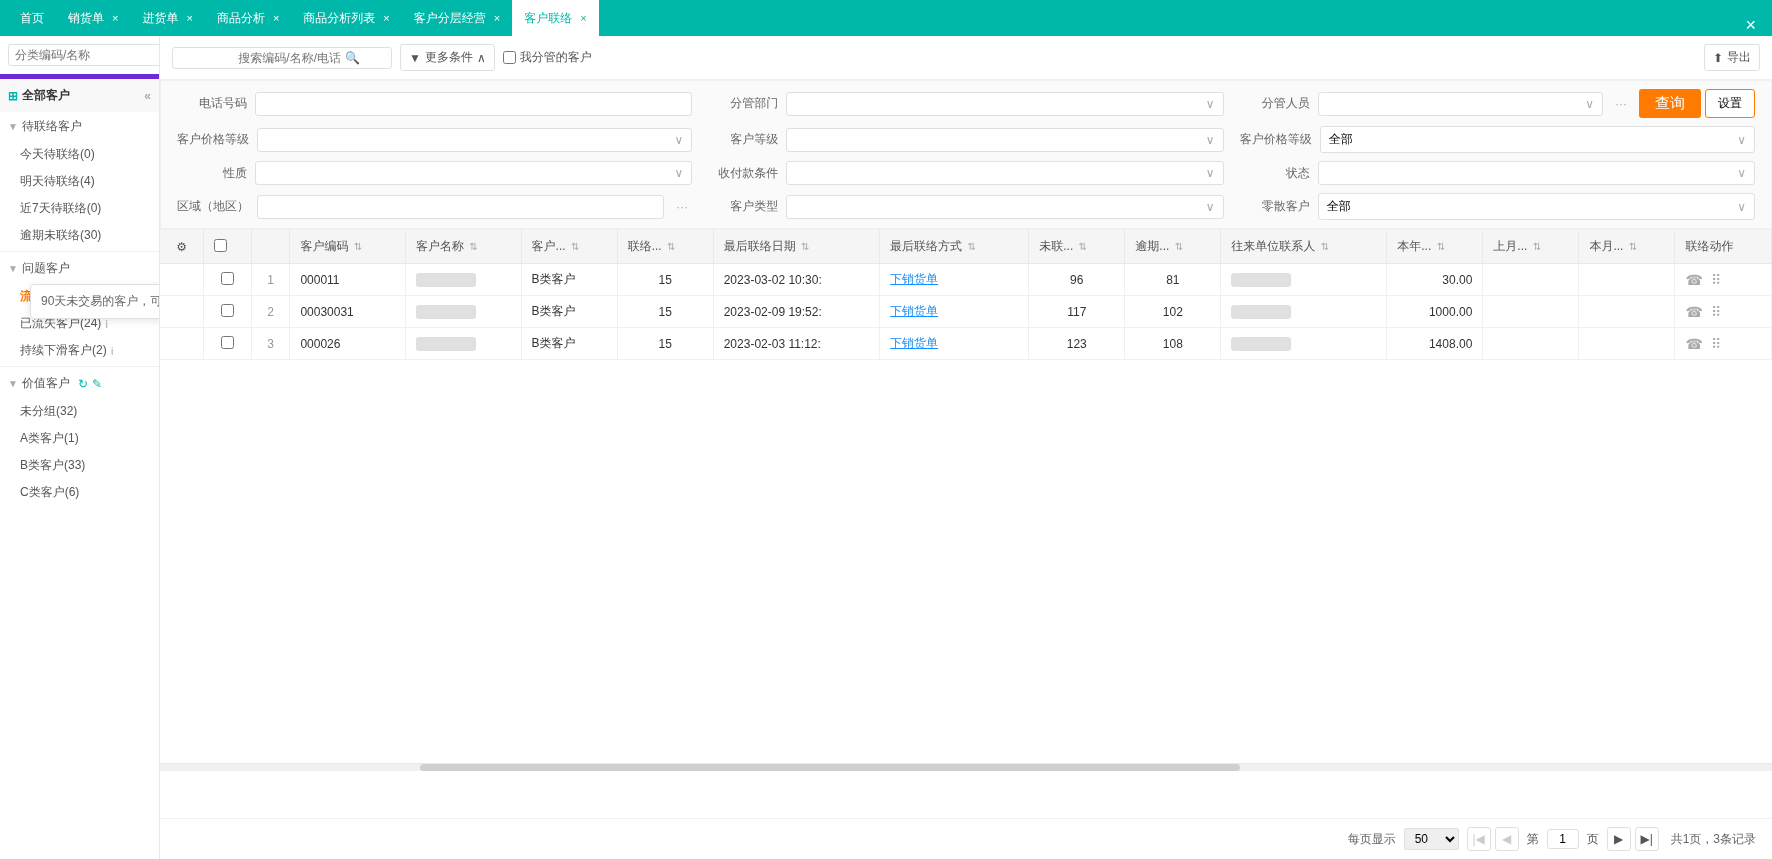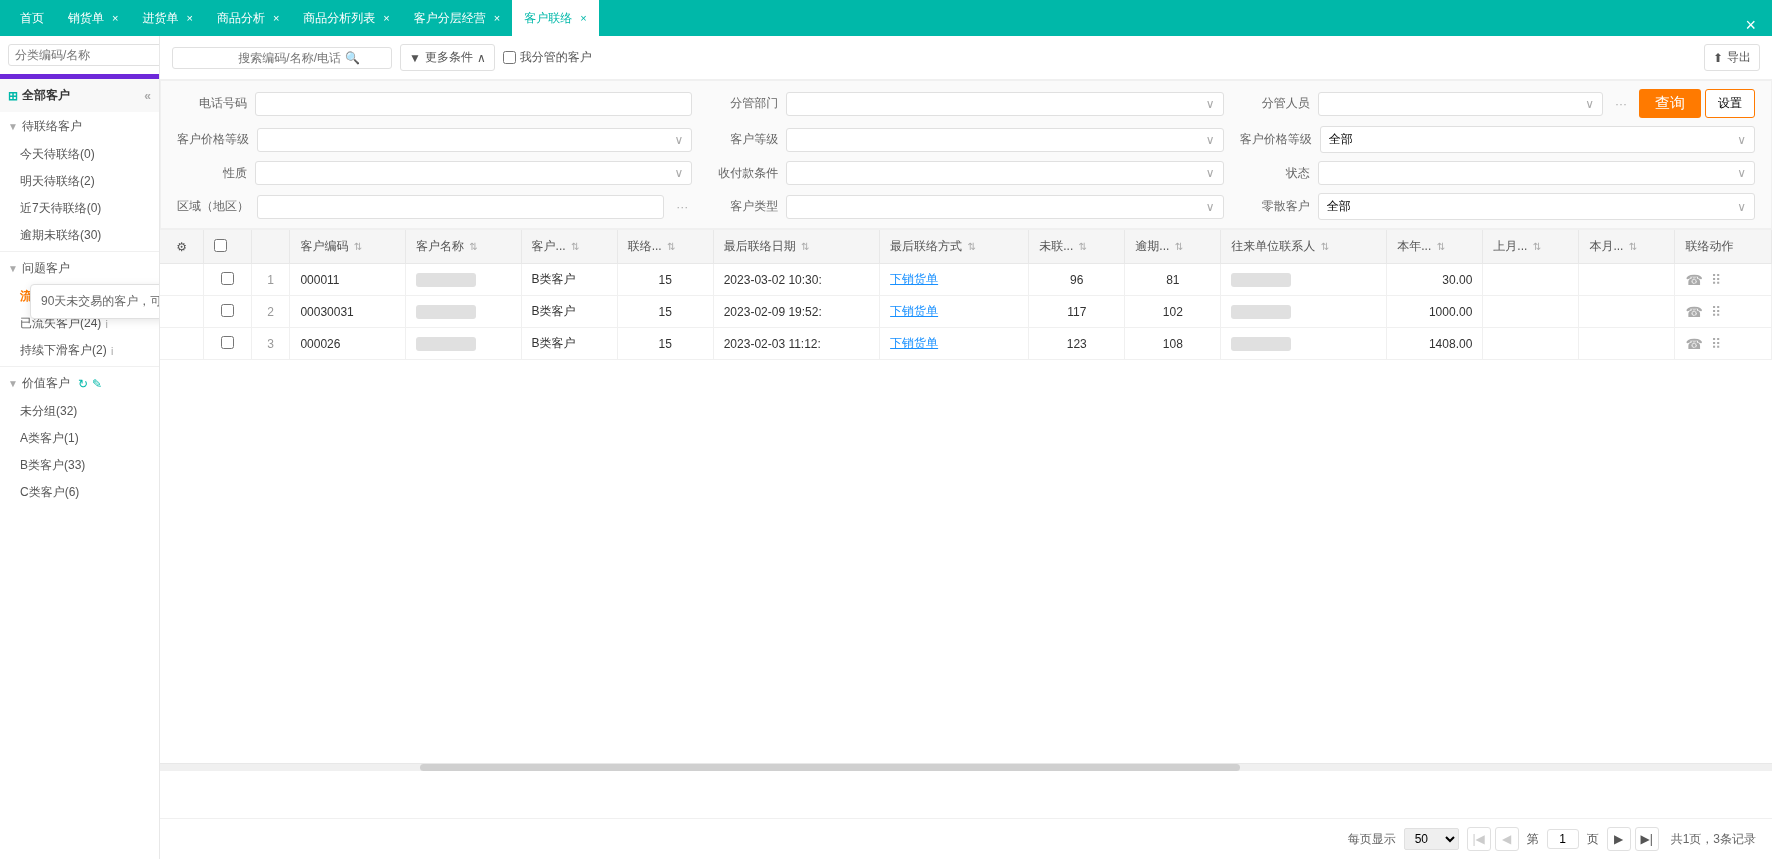--- a/index.html
+++ b/index.html
@@ -418,21 +418,21 @@
     </div>
 
     <div class="sidebar-group-title">
       <span class="arrow">▼</span>
       <span>待联络客户</span>
     </div>
     <div class="sidebar-item">
       <span>今天待联络(0)</span>
     </div>
     <div class="sidebar-item">
-      <span>明天待联络(2)</span>
+      <span>明天待联络(4)</span>
     </div>
     <div class="sidebar-item">
       <span>近7天待联络(0)</span>
     </div>
     <div class="sidebar-item">
       <span>逾期未联络(30)</span>
     </div>
 
     <div class="sidebar-divider"></div>
 

